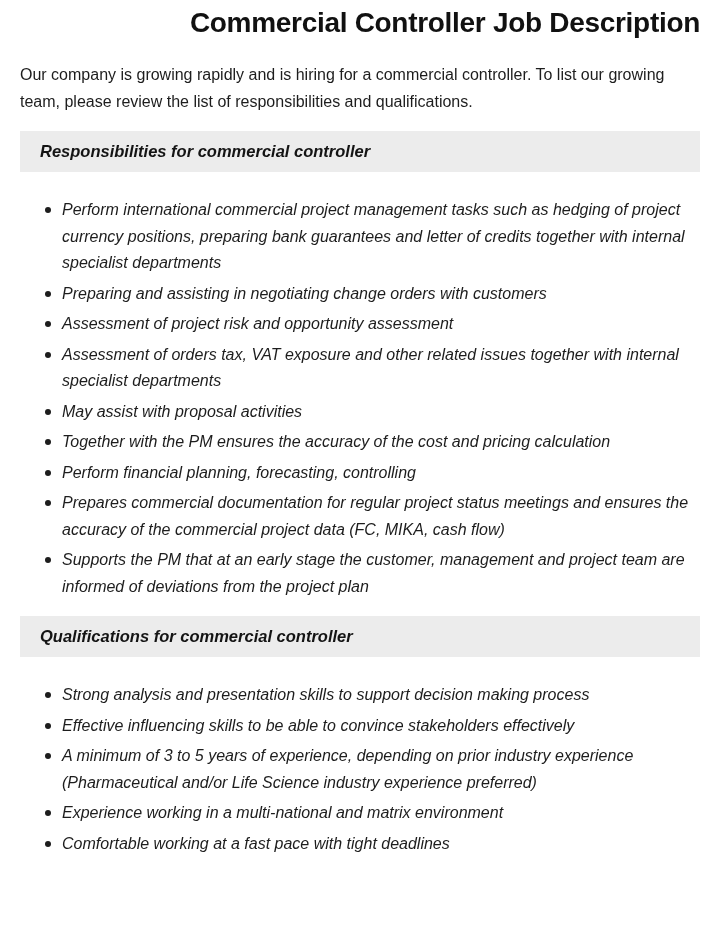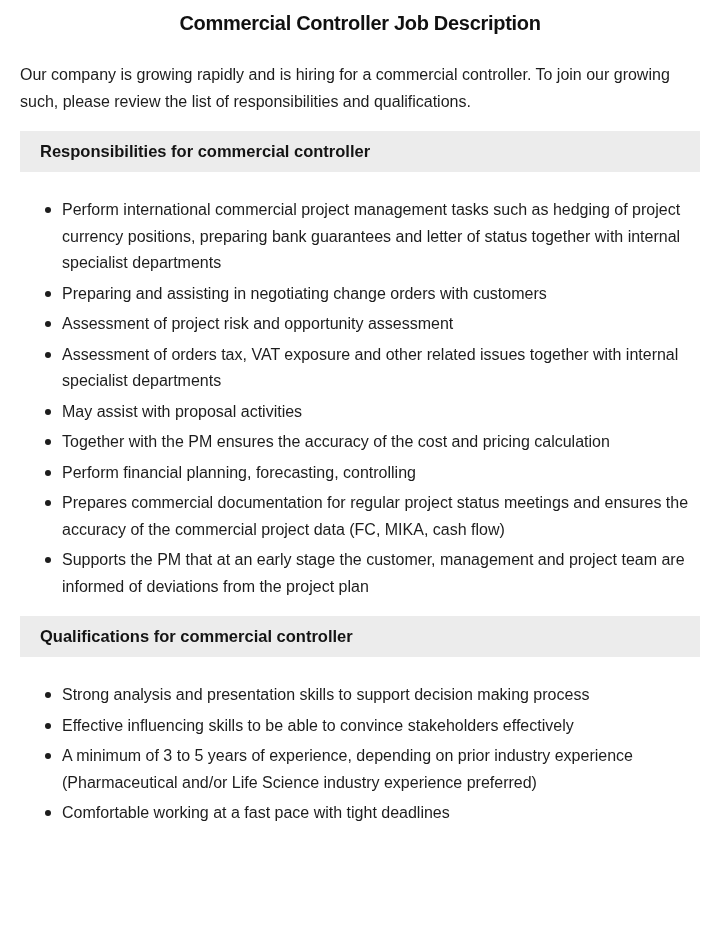--- a/index.html
+++ b/index.html
@@ -12,23 +12,23 @@
     min-height: 949px;
     font-family: "Liberation Sans", sans-serif;
     color: #1d1d1d;
     -webkit-font-smoothing: antialiased;
   }
   .page {
     padding: 0 20px 30px 20px;
     box-sizing: border-box;
   }
   .page-title {
-    font-size: 20px;
+    font-size: 28px;
     font-weight: 700;
-    text-align: center;
+    text-align: right;
     letter-spacing: -0.3px;
     margin: 0;
     padding: 6px 0 0 0;
     line-height: 34px;
     color: #111111;
   }
   .intro {
     font-size: 16px;
     line-height: 27px;
     margin: 21px 0 0 0;
@@ -60,49 +60,51 @@
     position: absolute;
     left: -17px;
     top: 10px;
     width: 6px;
     height: 6px;
     border-radius: 50%;
     background: #1d1d1d;
   }
   section {
     margin: 0;
+    font-style: italic;
   }
 </style>
 </head>
 <body>
 
 <div class="page">
 
   <h1 class="page-title">Commercial Controller Job Description</h1>
 
-  <p class="intro">Our company is growing rapidly and is hiring for a commercial controller. To join our growing such, please review the list of responsibilities and qualifications.</p>
+  <p class="intro">Our company is growing rapidly and is hiring for a commercial controller. To list our growing team, please review the list of responsibilities and qualifications.</p>
 
   <section>
     <div class="section-header">Responsibilities for commercial controller</div>
     <ul class="bullet-list">
-        <li>Perform international commercial project management tasks such as hedging of project currency positions, preparing bank guarantees and letter of status together with internal specialist departments</li>
+        <li>Perform international commercial project management tasks such as hedging of project currency positions, preparing bank guarantees and letter of credits together with internal specialist departments</li>
         <li>Preparing and assisting in negotiating change orders with customers</li>
         <li>Assessment of project risk and opportunity assessment</li>
         <li>Assessment of orders tax, VAT exposure and other related issues together with internal specialist departments</li>
         <li>May assist with proposal activities</li>
         <li>Together with the PM ensures the accuracy of the cost and pricing calculation</li>
         <li>Perform financial planning, forecasting, controlling</li>
         <li>Prepares commercial documentation for regular project status meetings and ensures the accuracy of the commercial project data (FC, MIKA, cash flow)</li>
         <li>Supports the PM that at an early stage the customer, management and project team are informed of deviations from the project plan</li>
       </ul>
   </section>
 
   <section>
     <div class="section-header">Qualifications for commercial controller</div>
     <ul class="bullet-list">
         <li>Strong analysis and presentation skills to support decision making process</li>
         <li>Effective influencing skills to be able to convince stakeholders effectively</li>
         <li>A minimum of 3 to 5 years of experience, depending on prior industry experience (Pharmaceutical and/or Life Science industry experience preferred)</li>
+        <li>Experience working in a multi-national and matrix environment</li>
         <li>Comfortable working at a fast pace with tight deadlines</li>
       </ul>
   </section>
 
 </div>
 
 </body></html>

